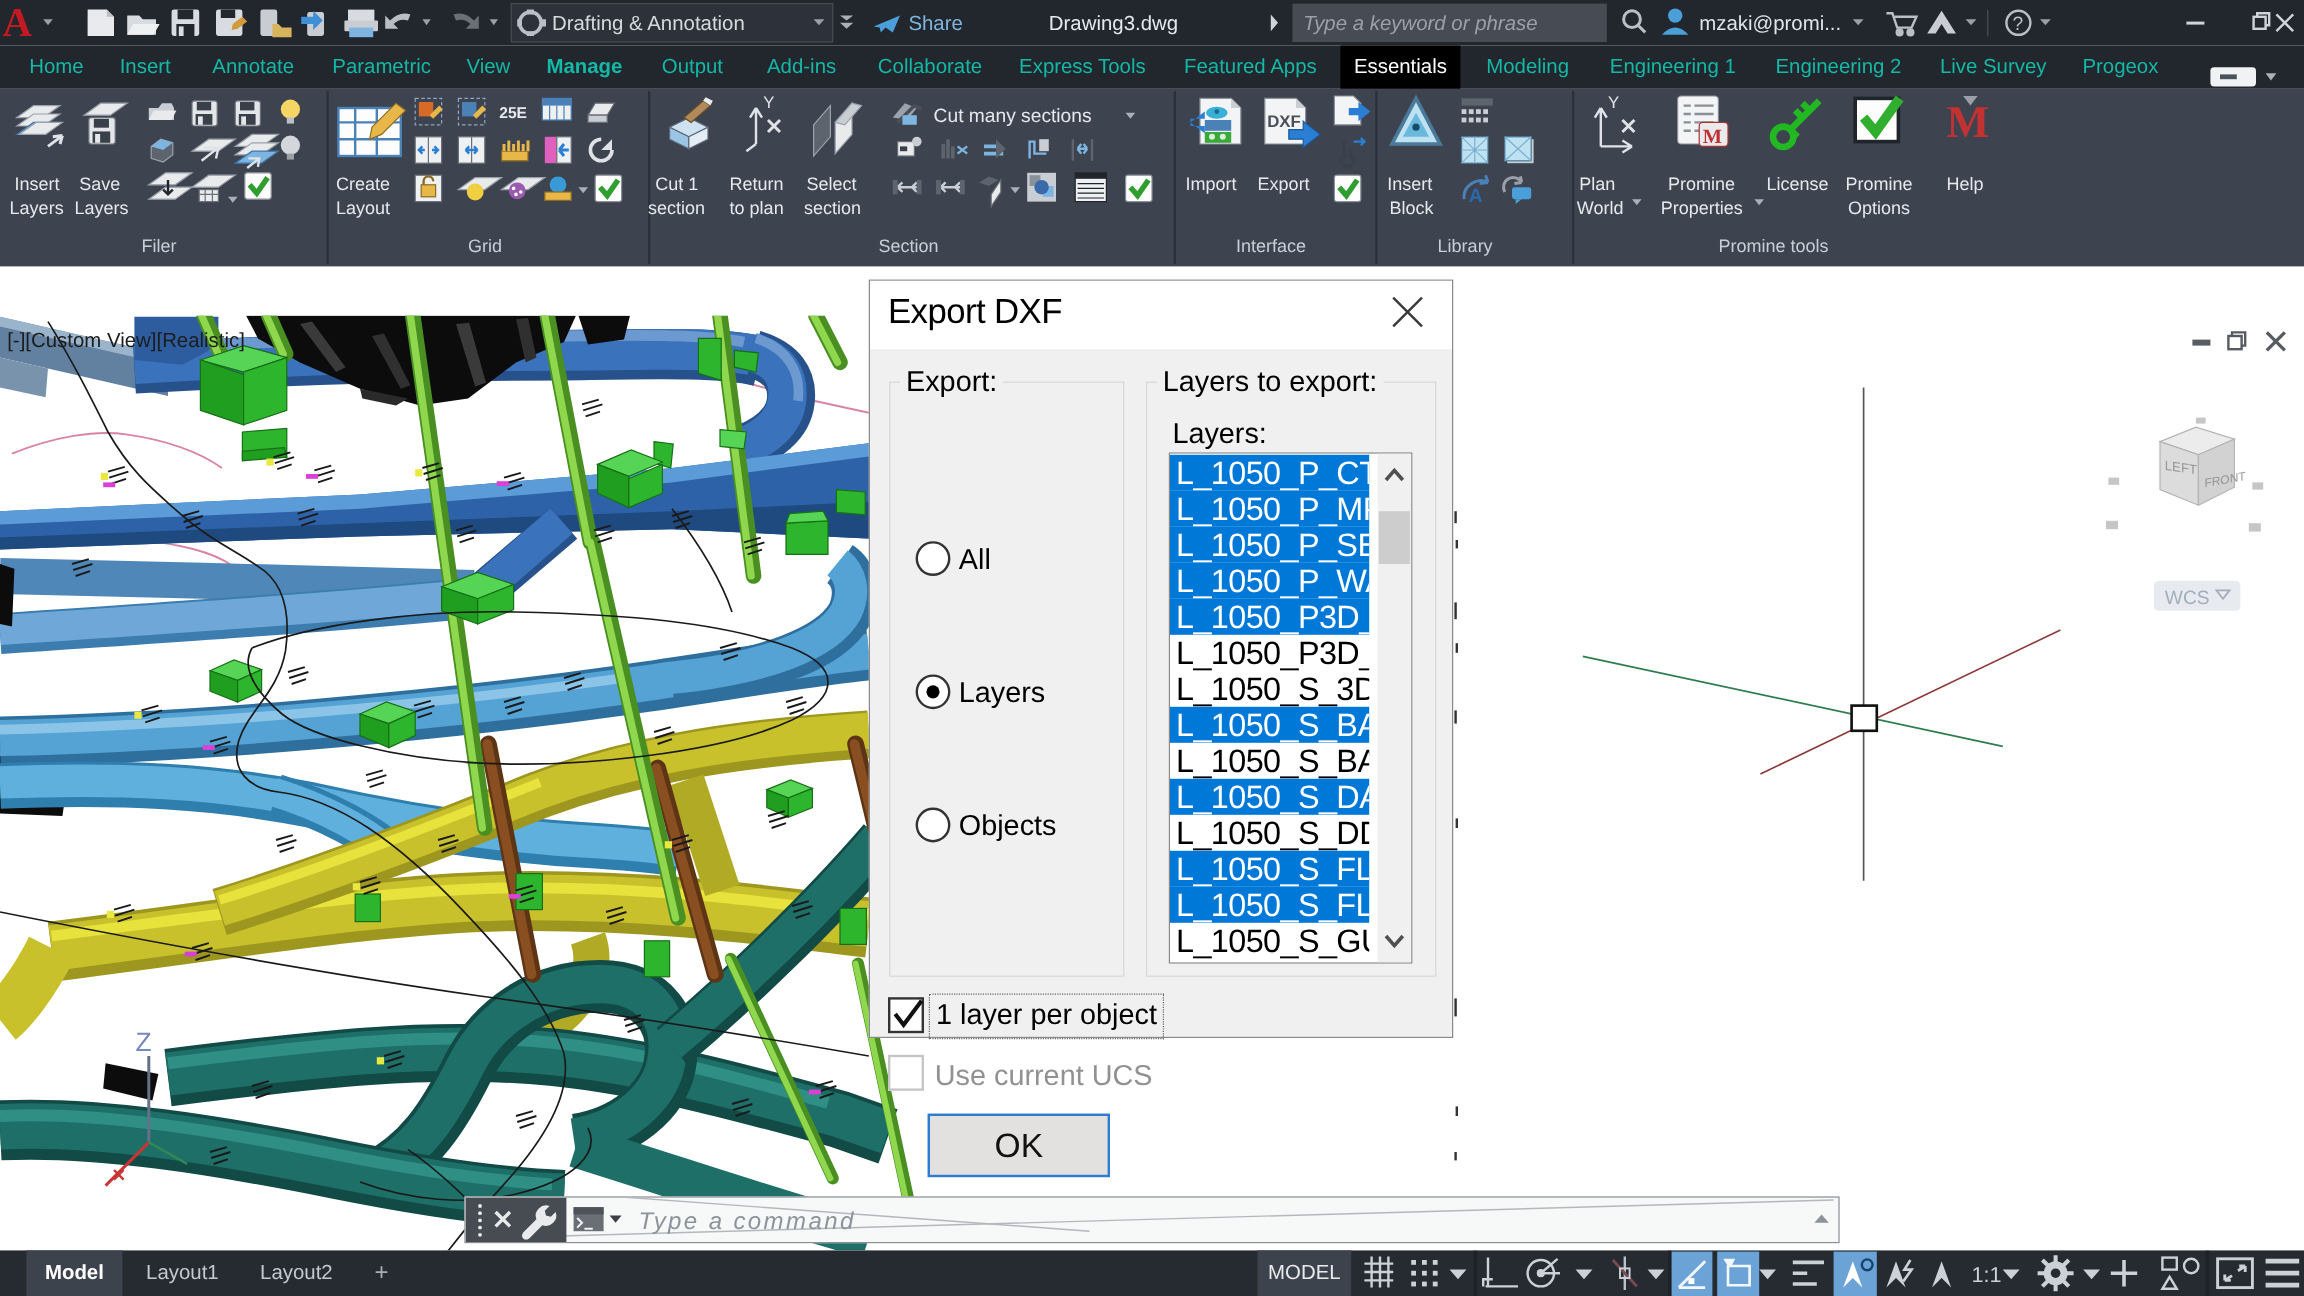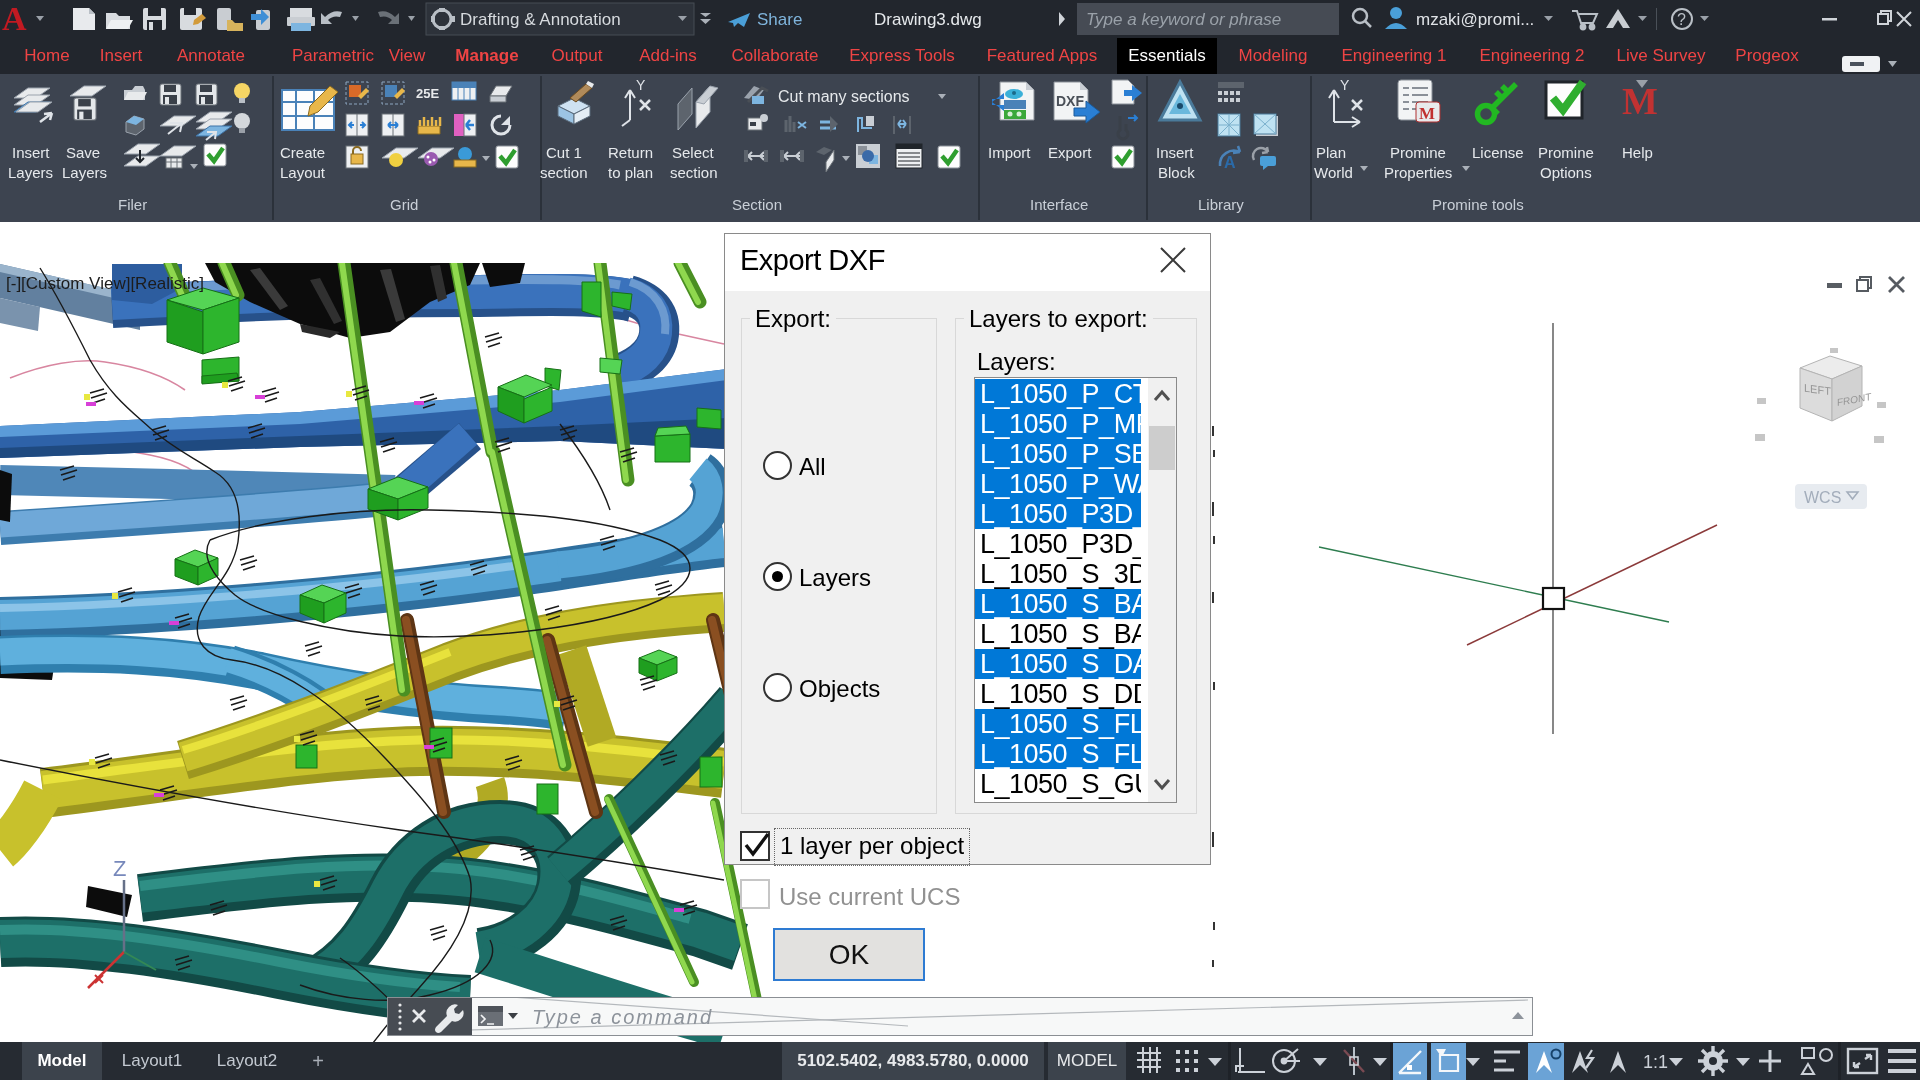--- a/index.html
+++ b/index.html
@@ -2,21 +2,21 @@
 <html><head>
 <meta charset="utf-8">
 <style>
 * { margin:0; padding:0; box-sizing:border-box; }
 html,body { width:1920px; height:1080px; overflow:hidden; background:#ffffff; font-family:"Liberation Sans", sans-serif; }
 #stage { position:absolute; left:0; top:0; width:1920px; height:1080px; }
 
 
 #titlebar { position:absolute; left:0; top:0; width:1920px; height:38px; background:#22262d; }
 #tabrow { position:absolute; left:0; top:38px; width:1920px; height:36px; background:#22262d; }
-.rtab { position:absolute; top:0; height:36px; line-height:36px; color:#ef4444; font-size:17px; text-align:center; }
+.rtab { position:absolute; top:0; height:36px; line-height:36px; color:#14b8a6; font-size:17px; text-align:center; }
 .rtab.active { background:#000000; color:#fff; }
 
 
 #ribbon { position:absolute; left:0; top:74px; width:1920px; height:148px; background:#3d4450; }
 
 
 #filetabs { position:absolute; left:0; top:222px; width:1920px; height:41px; background:#20242a; }
 .ftab { position:absolute; top:3px; height:38px; line-height:36px; font-size:17px; color:#c9ced5; text-align:left; background:#2f353d; }
 .ftab .x { color:#b9bfc6; font-size:15px; }
 
@@ -419,21 +419,21 @@
         <rect x="1878" y="14" width="10" height="10"></rect>
         <path d="M1881 14 v-3 h10 v10 h-3"></path>
       </g>
       <path d="M1897 12 l14 14 M1911 12 l-14 14" stroke="#d0d4d9" stroke-width="2"></path>
     </svg>
   </div>
   <div id="tabrow">
     <div class="rtab" style="left:14px;width:66px;">Home</div>
     <div class="rtab" style="left:91px;width:60px;">Insert</div>
     <div class="rtab" style="left:162px;width:98px;">Annotate</div>
-    <div class="rtab" style="left:281px;width:104px;">Parametric</div>
+    <div class="rtab" style="left:266px;width:104px;">Parametric</div>
     <div class="rtab" style="left:378px;width:58px;">View</div>
     <div class="rtab" style="left:446px;width:82px;font-weight:bold;">Manage</div>
     <div class="rtab" style="left:540px;width:74px;">Output</div>
     <div class="rtab" style="left:626px;width:84px;">Add-ins</div>
     <div class="rtab" style="left:722px;width:106px;">Collaborate</div>
     <div class="rtab" style="left:838px;width:128px;">Express Tools</div>
     <div class="rtab" style="left:976px;width:132px;">Featured Apps</div>
     <div class="rtab active" style="left:1117px;width:100px;">Essentials</div>
     <div class="rtab" style="left:1227px;width:92px;">Modeling</div>
     <div class="rtab" style="left:1331px;width:126px;">Engineering 1</div>
@@ -902,21 +902,20 @@
       <path d="M120 15 l10 0 l-5 6 z" fill="#3c4045"></path>
       <text x="144" y="26" font-size="20" font-style="italic" fill="#8d939b" letter-spacing="2">Type a command</text>
       <path d="M1124 21 l12 0 l-6 -7 z" fill="#8d939b"></path>
     </svg>
   </div>
   <div id="statusbar">
     <div class="stab" style="left:22px;width:80px;background:#3c434c;color:#fff;font-weight:bold;">Model</div>
     <div class="stab" style="left:108px;width:88px;">Layout1</div>
     <div class="stab" style="left:202px;width:90px;">Layout2</div>
     <div class="stab" style="left:300px;width:36px;color:#a8aeb6;font-size:20px;">+</div>
-    <div class="stab" style="left:782px;width:262px;background:#3c434c;color:#e8eaec;font-size:17px;font-weight:bold;letter-spacing:0;">5102.5402, 4983.5780, 0.0000</div>
     <div class="stab" style="left:1048px;width:78px;background:#3c434c;color:#e8eaec;font-size:17px;">MODEL</div>
     <svg width="800" height="38" style="position:absolute;left:1120px;top:0">
 
       <g stroke="#ccd1d8" stroke-width="2" fill="none">
         <path d="M17 11 h24 M17 18 h24 M17 25 h24 M23 5 v26 M30 5 v26 M37 5 v26"></path>
       </g>
 
       <g fill="#ccd1d8">
         <rect x="56" y="8" width="4" height="4"></rect>
           <rect x="65" y="8" width="4" height="4"></rect>

